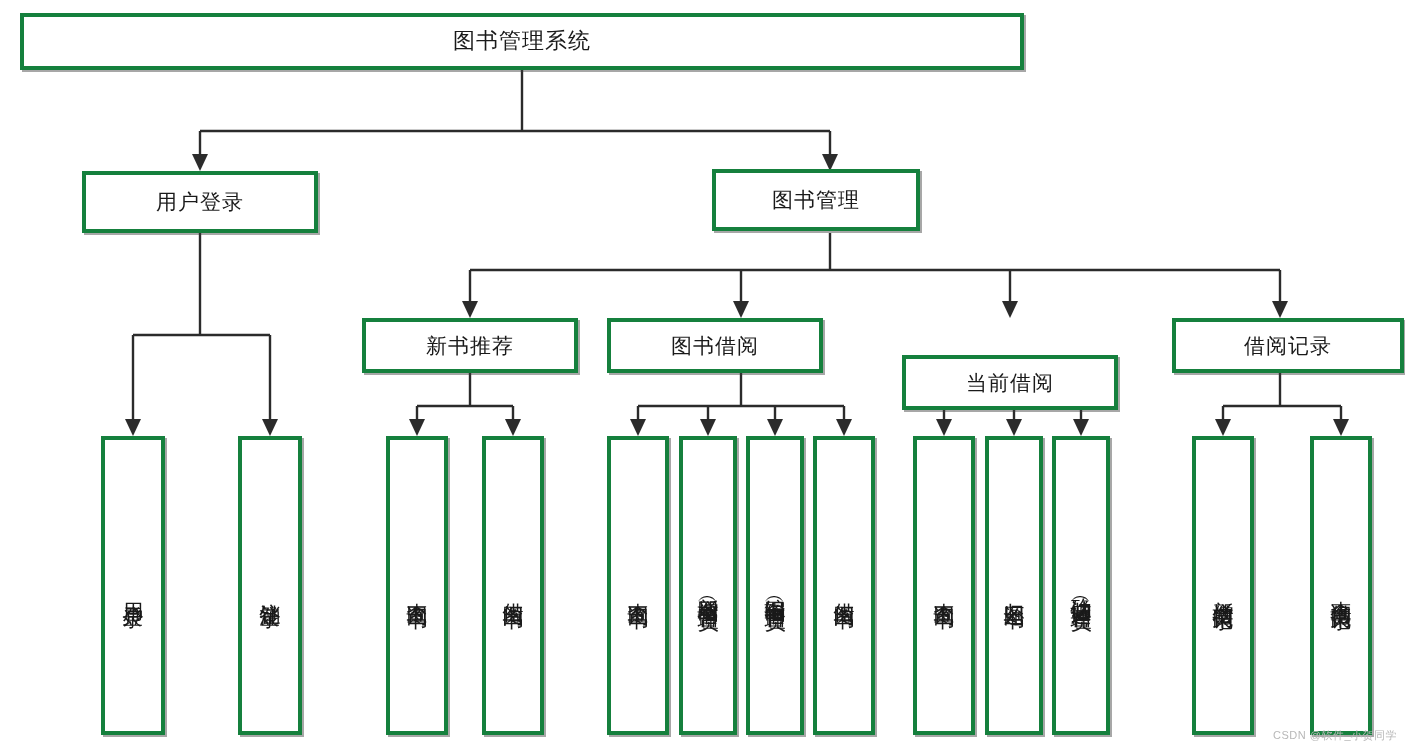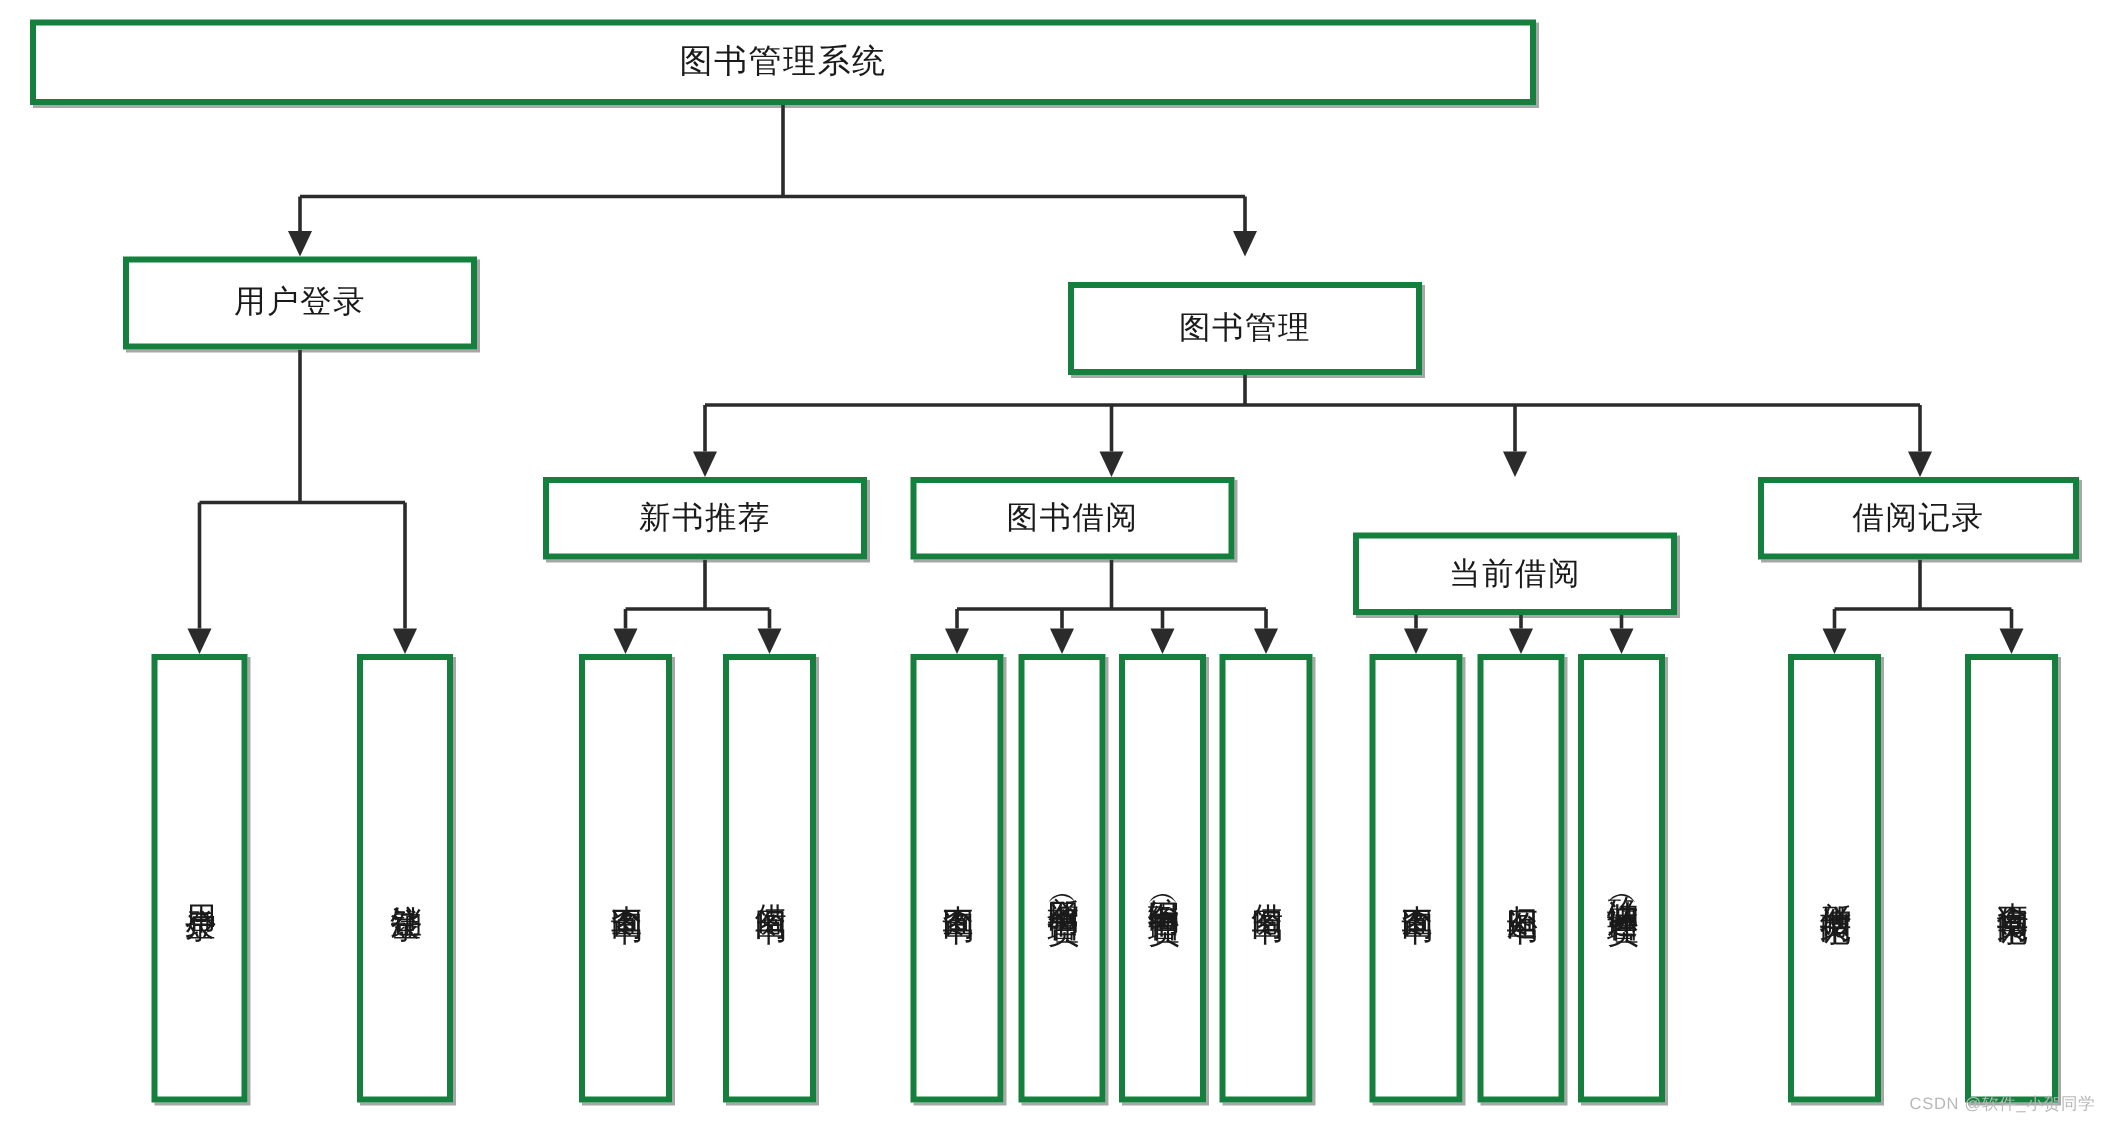--- a/index.html
+++ b/index.html
@@ -145,33 +145,33 @@
       <path d="M1341,406 L1341,419" class="conn-line"></path>
       <path d="M1333,419 L1349,419 L1341,436 Z" class="conn-arrow"></path>
     </svg>
   <div id="node-layer">
       <div class="node-box root" style="left: 20px; top: 13px; width: 1004px; height: 57px;">
         <div class="node-label-h">图书管理系统</div>
       </div>
       <div class="node-box" style="left: 82px; top: 171px; width: 236px; height: 62px;">
         <div class="node-label-h">用户登录</div>
       </div>
-      <div class="node-box" style="left: 712px; top: 188px; width: 236px; height: 62px; align-items: center;">
+      <div class="node-box" style="left: 712px; top: 169px; width: 208px; height: 62px; align-items: center;">
         <div class="node-label-h">图书管理</div>
       </div>
       <div class="node-box" style="left: 362px; top: 318px; width: 216px; height: 55px;">
         <div class="node-label-h">新书推荐</div>
       </div>
       <div class="node-box" style="left: 607px; top: 318px; width: 216px; height: 55px;">
         <div class="node-label-h">图书借阅</div>
       </div>
       <div class="node-box" style="left: 902px; top: 318px; width: 216px; height: 55px; margin-top: 37px;">
         <div class="node-label-h">当前借阅</div>
       </div>
-      <div class="node-box" style="left: 1172px; top: 318px; width: 214px; height: 55px;">
+      <div class="node-box" style="left: 1172px; top: 318px; width: 232px; height: 55px;">
         <div class="node-label-h">借阅记录</div>
       </div>
       <div class="node-box leaf" style="left: 101px; top: 436px; width: 64px; height: 299px;">
         <div class="leaf-inner">
           <div class="node-label-v">用户登录</div>
         </div>
       </div>
       <div class="node-box leaf" style="left: 238px; top: 436px; width: 64px; height: 299px;">
         <div class="leaf-inner">
           <div class="node-label-v">注销登录</div>

